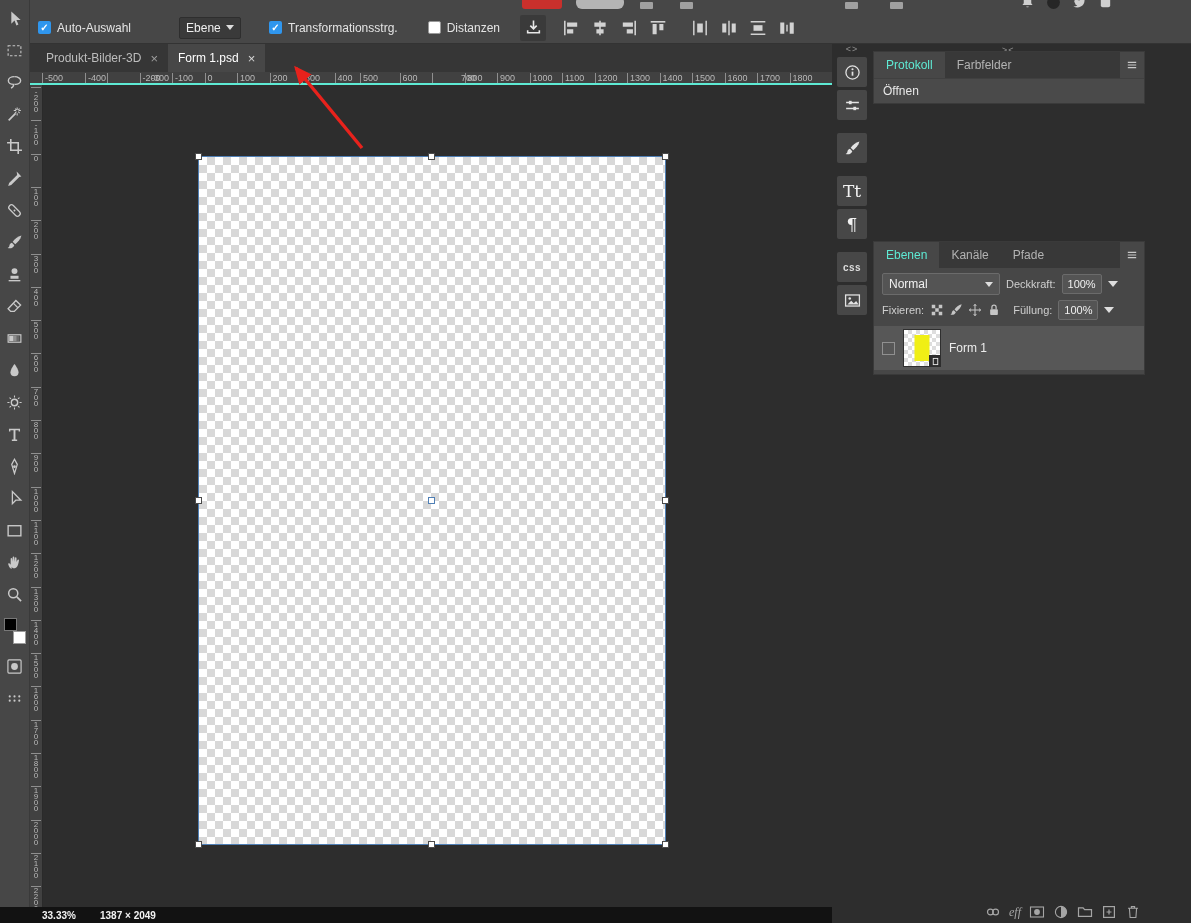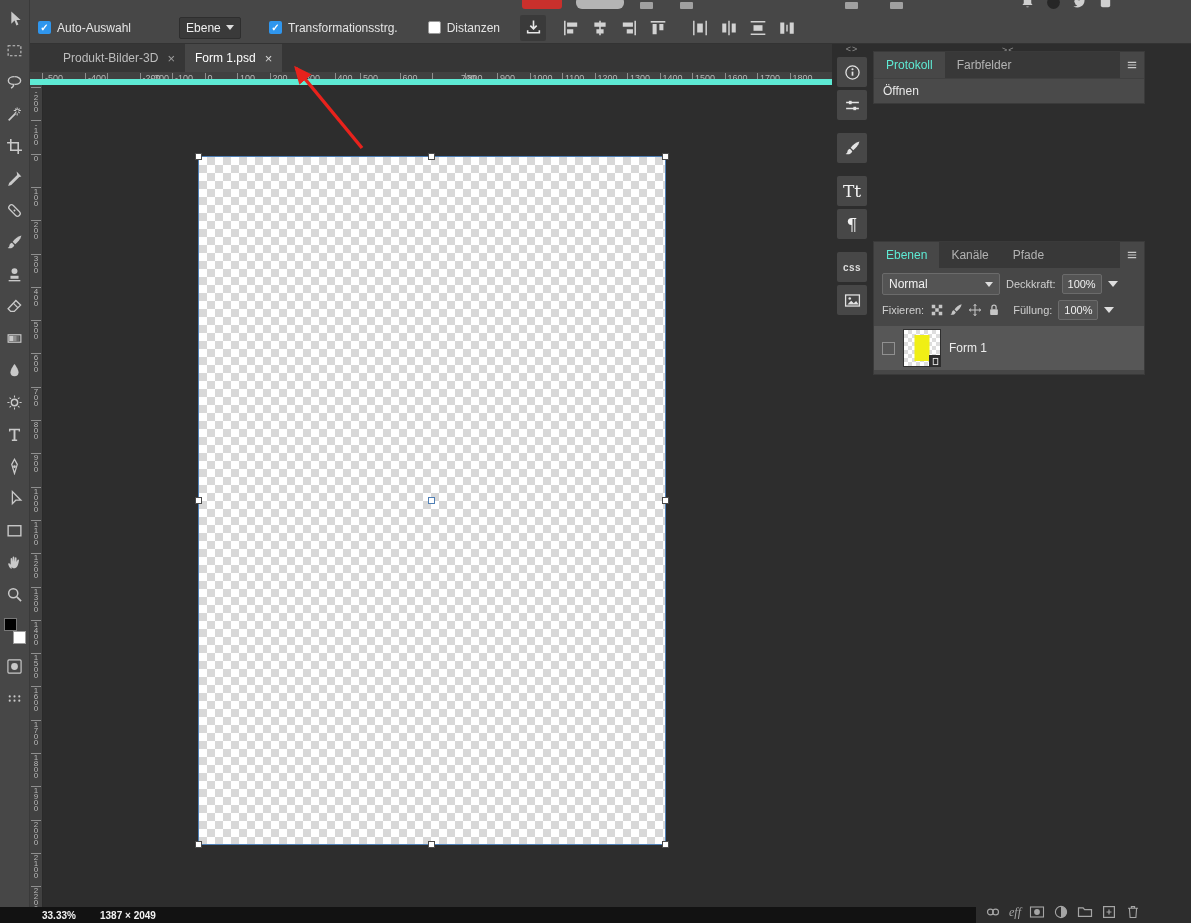--- a/index.html
+++ b/index.html
@@ -27,28 +27,28 @@
 #target-select{margin-left:48px;width:62px;height:22px;background:#3a3a3a;border:1px solid #2e2e2e;border-radius:2px;display:flex;align-items:center;padding:0 6px;color:#f0f0f0;cursor:pointer}
 .caret{width:0;height:0;border-left:4px solid transparent;border-right:4px solid transparent;border-top:5px solid #dedede}
 .caret.big{border-left-width:5px;border-right-width:5px;border-top-width:6px}
 .ob-tile{margin-left:20px;width:26px;height:26px;background:#3a3a3a;border-radius:2px;display:flex;align-items:center;justify-content:center;color:#e8e8e8;flex:none}
 .ob-tile svg{width:17px;height:17px}
 .ob-icons{display:flex;gap:11px;margin-left:16px}
 .oicon{width:18px;height:18px;color:#d2d2d2}
 .oicon svg{width:18px;height:18px}
 
 
-#tab-bar{position:absolute;left:30px;top:44px;width:802px;height:28px;background:#363636;display:flex;align-items:stretch;padding-left:23px;z-index:3}
+#tab-bar{position:absolute;left:30px;top:44px;width:802px;height:28px;background:#363636;display:flex;align-items:stretch;padding-left:6px;z-index:3}
 .doc-tab{display:flex;align-items:center;padding:0 10px;color:#bdbdbd;cursor:pointer;white-space:nowrap}
 .doc-tab.active{background:#474747;color:#fff}
 .tab-close{margin-left:9px;color:#9e9e9e;font-size:13px;line-height:1}
 .doc-tab.active .tab-close{color:#d6d6d6}
 
 
-#h-ruler{position:absolute;left:30px;top:72px;width:802px;height:13px;background:#414141;border-bottom:6px solid #5eead4;overflow:hidden;z-index:3}
+#h-ruler{position:absolute;left:30px;top:72px;width:802px;height:13px;background:#414141;border-bottom:2px solid #5eead4;overflow:hidden;z-index:3}
 .hlabel{position:absolute;top:1px;padding-left:2px;border-left:1px solid #8f8f8f;height:11px;font-size:9px;line-height:11px;color:#b9b9b9;white-space:nowrap}
 #v-ruler{position:absolute;left:30px;top:85px;width:13px;bottom:16px;background:#414141;border-right:1px solid #2a2a2a;overflow:hidden;z-index:3}
 .vlabel{position:absolute;left:1px;width:10px;padding-top:1px;border-top:1px solid #8f8f8f;font-size:8px;line-height:6px;color:#b9b9b9;text-align:center}
 
 
 #left-toolbar{position:absolute;left:0;top:0;width:30px;bottom:16px;background:#474747;border-right:1px solid #3a3a3a;z-index:6;display:flex;flex-direction:column;align-items:center}
 #tools-container{padding-top:2px}
 .tool{width:30px;height:32px;display:flex;align-items:center;justify-content:center;color:#c9c9c9;cursor:pointer}
 .tool svg{width:17px;height:17px}
 #color-swatches{position:relative;width:24px;height:26px;margin:8px 0 6px}
@@ -58,21 +58,21 @@
 
 #viewport{position:absolute;left:43px;top:85px;width:789px;bottom:16px;background:#2d2d2d;overflow:hidden}
 #document{position:absolute;left:155px;top:71px;width:468px;height:689px;border:1px solid #4f7fb5;
  background-color:#fff;
  background-image:linear-gradient(45deg,#d8d8d8 25%,transparent 25%,transparent 75%,#d8d8d8 75%),linear-gradient(45deg,#d8d8d8 25%,transparent 25%,transparent 75%,#d8d8d8 75%);
  background-size:16px 16px;background-position:0 0,8px 8px}
 .handle{position:absolute;width:7px;height:7px;background:#fff;border:1px solid #4a4a4a;z-index:2}
 .handle.center{border-color:#4f7fb5}
 
 
-#status-bar{position:absolute;left:0;bottom:0;width:976px;height:16px;background:#121212;color:#f2f2f2;font-size:10px;font-weight:bold;z-index:7}
+#status-bar{position:absolute;left:0;bottom:0;width:832px;height:16px;background:#121212;color:#f2f2f2;font-size:10px;font-weight:bold;z-index:7}
 #status-zoom{position:absolute;left:42px;top:3px}
 #status-size{position:absolute;left:100px;top:3px}
 
 
 #right-area{position:absolute;left:832px;top:44px;right:0;bottom:0;background:#2d2d2d}
 #right-strip{position:absolute;left:4px;top:0;width:32px}
 .strip-collapse{font-size:9px;color:#909090;text-align:center;height:13px;letter-spacing:1px;cursor:pointer}
 .strip-tile{width:30px;height:30px;background:#474747;border-radius:2px;margin:0 auto 3px;display:flex;align-items:center;justify-content:center;color:#e3e3e3;cursor:pointer}
 .strip-tile svg{width:17px;height:17px}
 .tile-ic{width:17px;height:17px}

